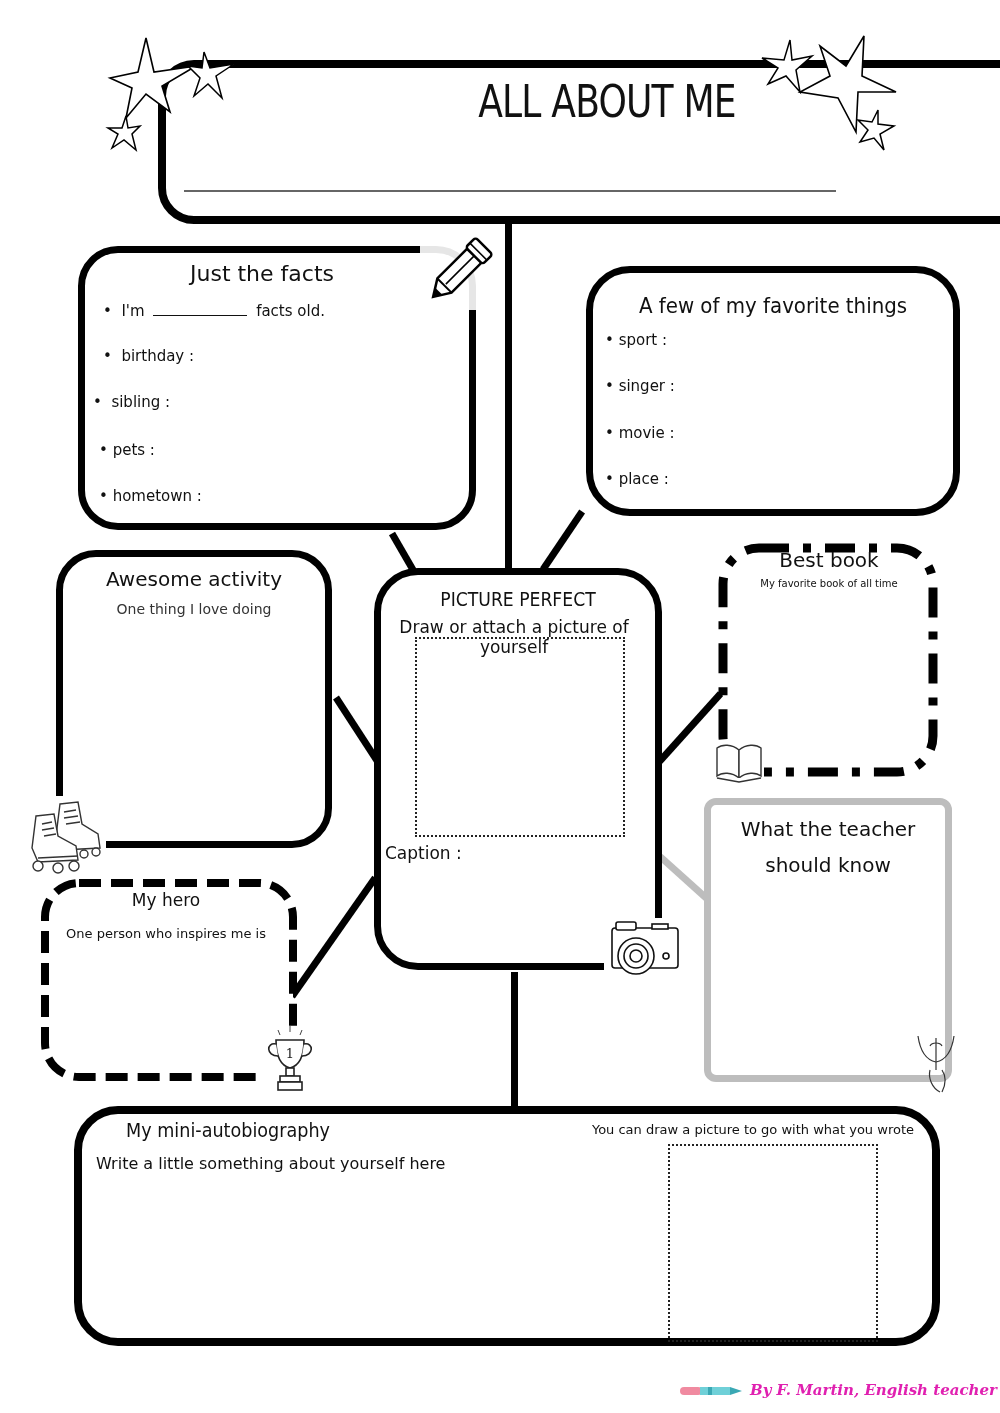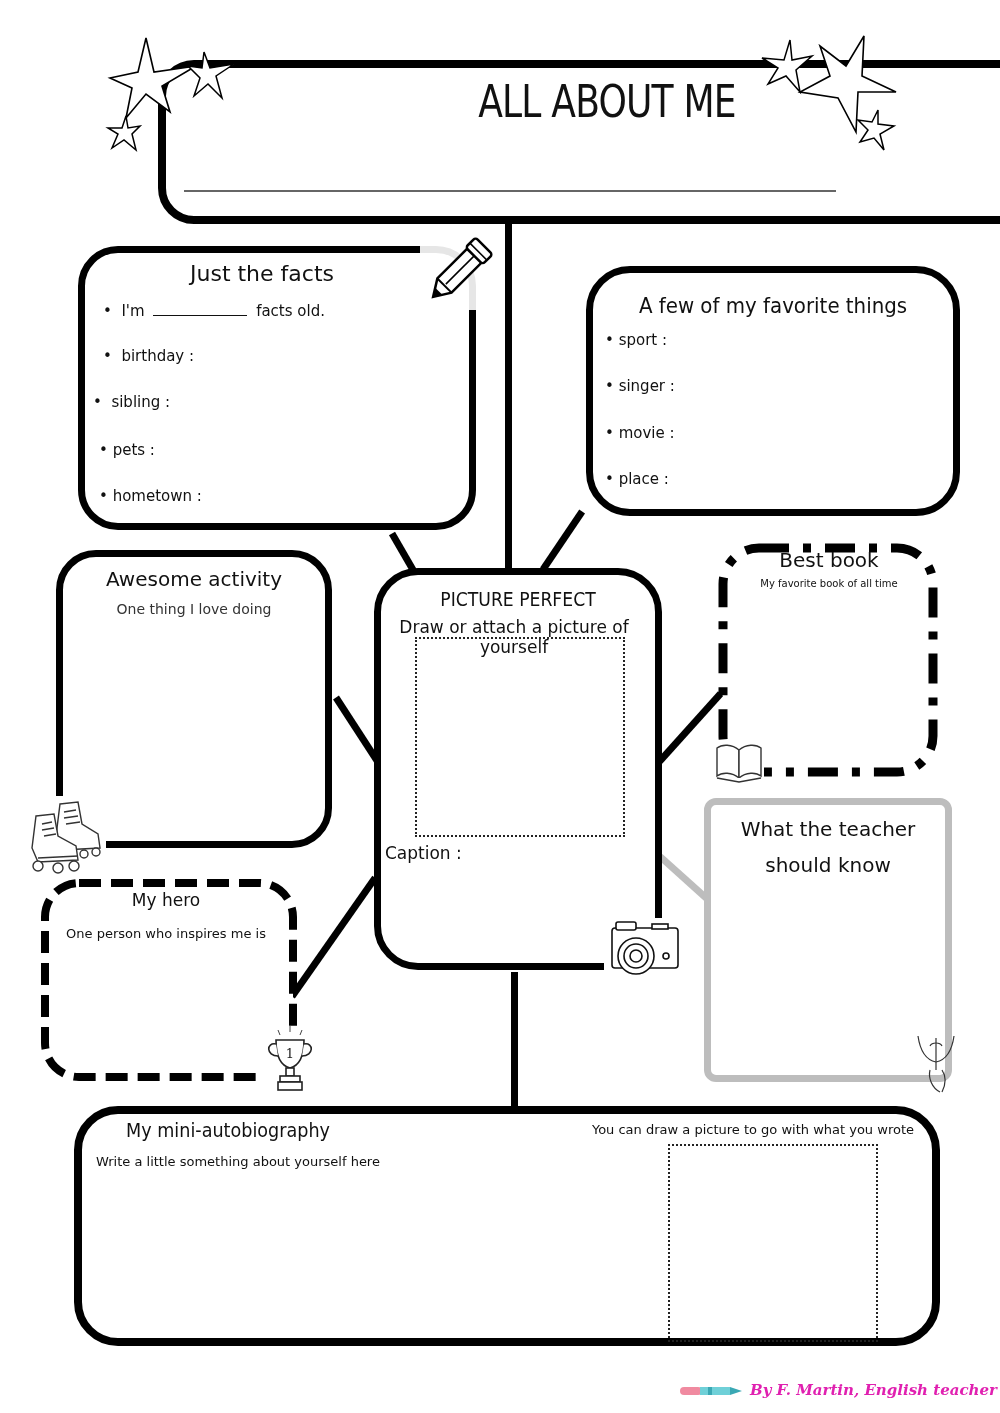--- a/index.html
+++ b/index.html
@@ -198,21 +198,21 @@
   <text x="32" y="34" font-size="13" text-anchor="middle" font-family="DejaVu Serif, serif" fill="#222">1</text>
   <g stroke="#444" stroke-width="1">
       <line x1="32" y1="2" x2="32" y2="8"></line>
       <line x1="20" y1="6" x2="22" y2="11"></line>
       <line x1="44" y1="6" x2="42" y2="11"></line>
     </g>
 </svg>
 
 <div class="box solid" style="left:74px; top:1106px; width:866px; height:240px; border-radius:44px; border-width:8px;">
   <div class="abs title-hand" style="left:44px; top:4px; font-size:20px; transform:scaleX(0.88); transform-origin:0 0;">My mini-autobiography</div>
-  <div class="abs" style="left:14px; top:40px; font-size:13px;">Write a little something about yourself here</div>
+  <div class="abs" style="left:14px; top:40px; font-size:16px;">Write a little something about yourself here</div>
   <div class="abs" style="left:14px; top:62px; width:560px; height:160px;"></div>
   <div class="abs" style="right:18px; top:8px; font-size:13px;">You can draw a picture to go with what you wrote</div>
   <div class="dotted" style="left:586px; top:30px; width:210px; height:198px;"></div>
 </div>
 
 <svg style="left:678px; top:1384px;" width="68" height="14" viewBox="0 0 68 14">
   <rect x="2" y="3" width="22" height="8" rx="4" fill="#f08aa0"></rect>
   <rect x="22" y="3" width="30" height="8" fill="#6fd0d8"></rect>
   <rect x="30" y="3" width="4" height="8" fill="#3aa8b4"></rect>
   <polygon points="52,3 64,7 52,11" fill="#3aa8b4"></polygon>

